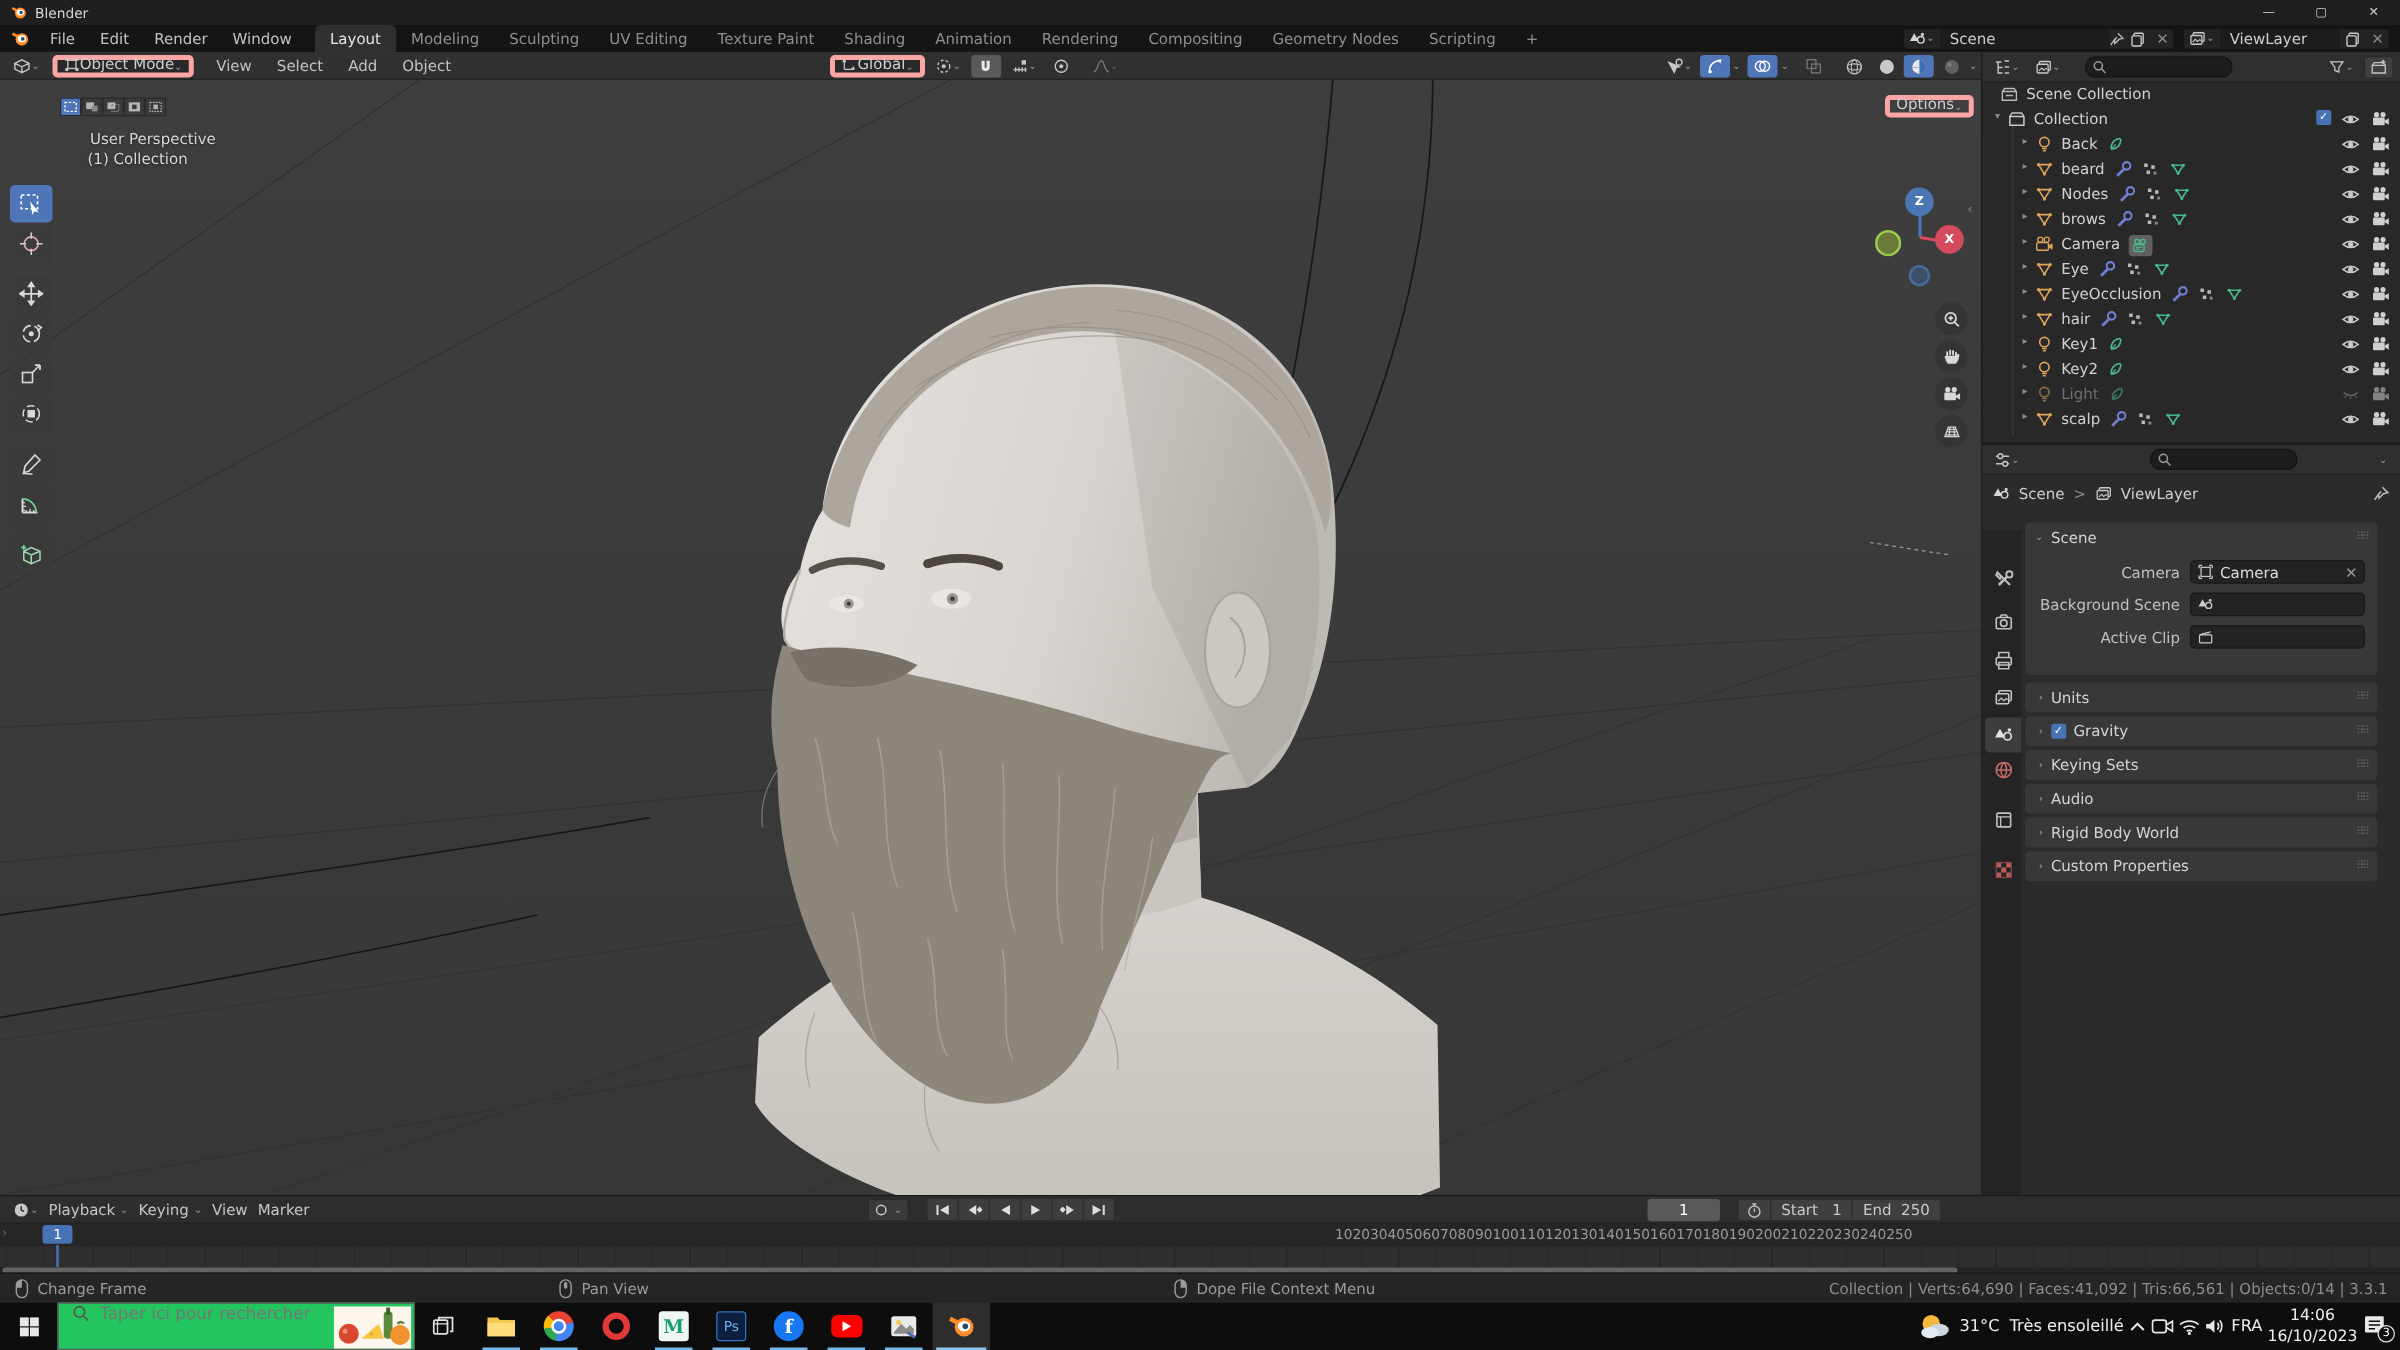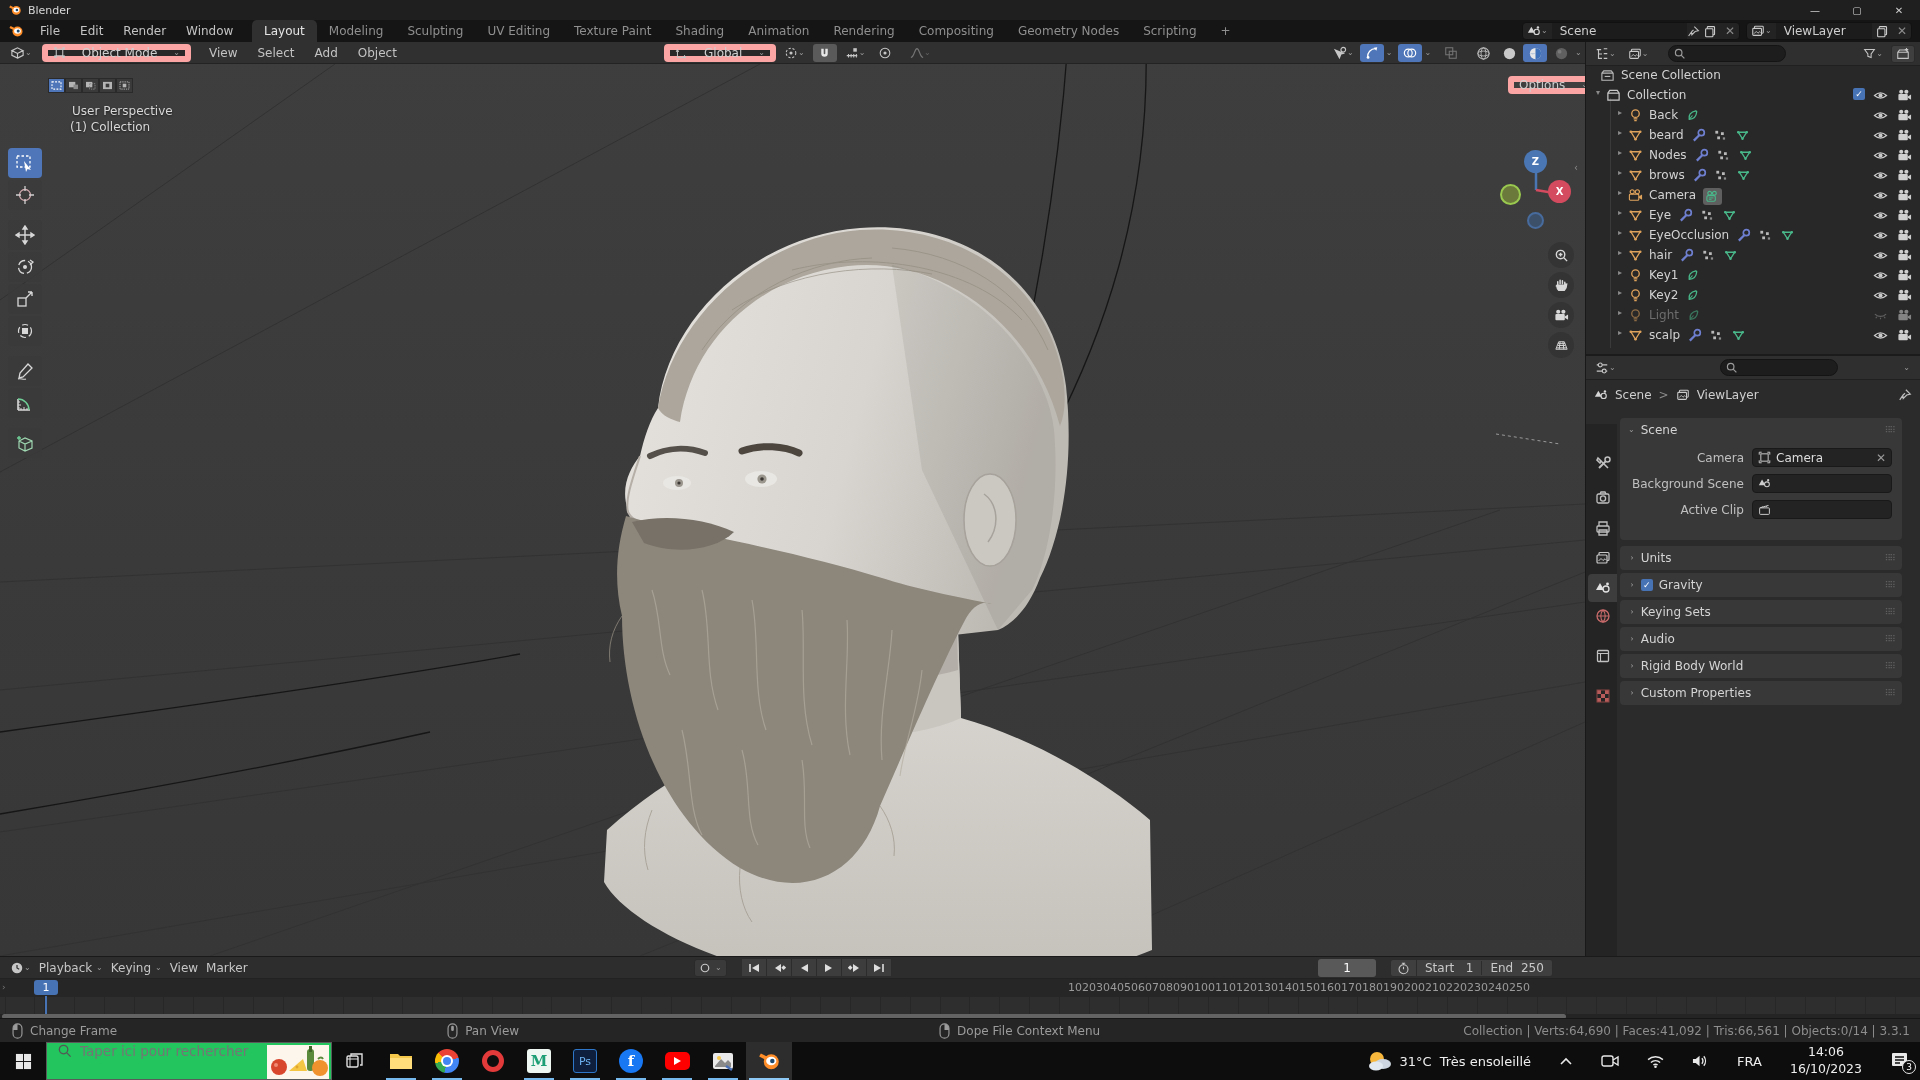--- a/index.html
+++ b/index.html
@@ -18,21 +18,21 @@
 .wstabs{position:absolute;left:252px;top:0;height:22px;display:flex}
 .wstab{padding:0 12px;height:22px;line-height:23px;color:#8f8f8f;border-radius:5px 5px 0 0;font-size:12px}
 .wstab.active{background:#303030;color:#e4e4e4}
 .idsel{position:absolute;top:2px;height:18px;display:flex;align-items:center;background:#232323;border:1px solid #111;border-radius:4px}
 .idsel .seg{display:flex;align-items:center;height:100%;padding:0 4px}
 .idsel .nm{background:#1c1c1c;height:100%;display:flex;align-items:center;padding:0 8px;min-width:70px;color:#cfcfcf}
 
 .vp{position:absolute;left:0;top:42px;width:1585px;height:914px;background:linear-gradient(#3e3e3e,#373737);overflow:hidden}
 .vph{position:absolute;left:0;top:0;width:100%;height:22px;background:#303030;display:flex;align-items:center;border-bottom:1px solid #232323}
 .hbtn{display:flex;align-items:center;height:18px;padding:0 4px;border-radius:3px;color:#c6c6c6}
-.hdrop{background:#282828;border:6px solid #fca5a5;border-radius:4px;height:18px;display:flex;align-items:center;padding:0 5px;gap:16px}
+.hdrop{background:#282828;border:4px solid #fca5a5;border-radius:4px;height:18px;display:flex;align-items:flex-end;padding:0 5px;gap:0}
 .chev{font-size:8px;color:#9a9a9a;line-height:1}
 .tgl{width:24px;height:18px;border-radius:3px;display:flex;align-items:center;justify-content:center}
 .tgl.on{background:#4f76b8}
 .tgl.dim{opacity:.45}
 .ttlrow .smbtn{width:17px;height:15px;background:#3a3a3a;border:1px solid #2a2a2a;display:flex;align-items:center;justify-content:center}
 .ttlrow .smbtn.on{background:#4f76b8}
 .toolcol{position:absolute;left:8px;top:106px;width:34px;display:flex;flex-direction:column;gap:2px}
 .tool{width:34px;height:30px;background:#3a3a3ac9;border-radius:4px;display:flex;align-items:center;justify-content:center}
 .tool.active{background:#4f76b8}
 .tool.gap{margin-top:8px}
@@ -75,21 +75,21 @@
 
 .sbar{position:absolute;left:0;top:1018px;width:1920px;height:24px;background:#252525;display:flex;align-items:center;color:#9b9b9b;border-top:1px solid #161616}
 
 .tbar{position:absolute;left:0;top:1042px;width:1920px;height:38px;background:#0d0d0d;display:flex;align-items:center}
 .tbtn2{width:46px;height:38px;display:flex;align-items:center;justify-content:center}
 .appslot{position:relative;width:46px;height:38px;display:flex;align-items:center;justify-content:center}
 .appslot .ind{position:absolute;bottom:0;left:8px;right:8px;height:2px;background:#76b9ed}
 .appslot.activeapp{background:#2d2d2d}
 .tsearch{position:relative;width:286px;height:38px;background:#22c55e;display:flex;align-items:flex-start;border:1px solid #5a5a5a}
 .tsearch input{border:0;outline:none;background:transparent;font-size:13.5px;color:#444;width:180px;font-family:"DejaVu Sans",sans-serif}
-.tray{margin-left:auto;display:flex;align-items:center;color:#eee;font-size:13px;gap:28px;padding-right:10px}
+.tray{margin-left:auto;display:flex;align-items:center;color:#eee;font-size:13px;gap:4px;padding-right:10px}
 </style>
 </head>
 <body>
 
 <svg width="0" height="0" style="position:absolute">
 <defs>
 <symbol id="i-blender" viewBox="0 0 16 16">
         <path d="M2,4 L8,7" stroke="#ff8d28" stroke-width="2.4" fill="none"></path>
         <circle cx="9.5" cy="8.5" r="5" fill="#ff8d28"></circle>
         <ellipse cx="9.5" cy="8" rx="3.4" ry="2.8" fill="#fff"></ellipse>

